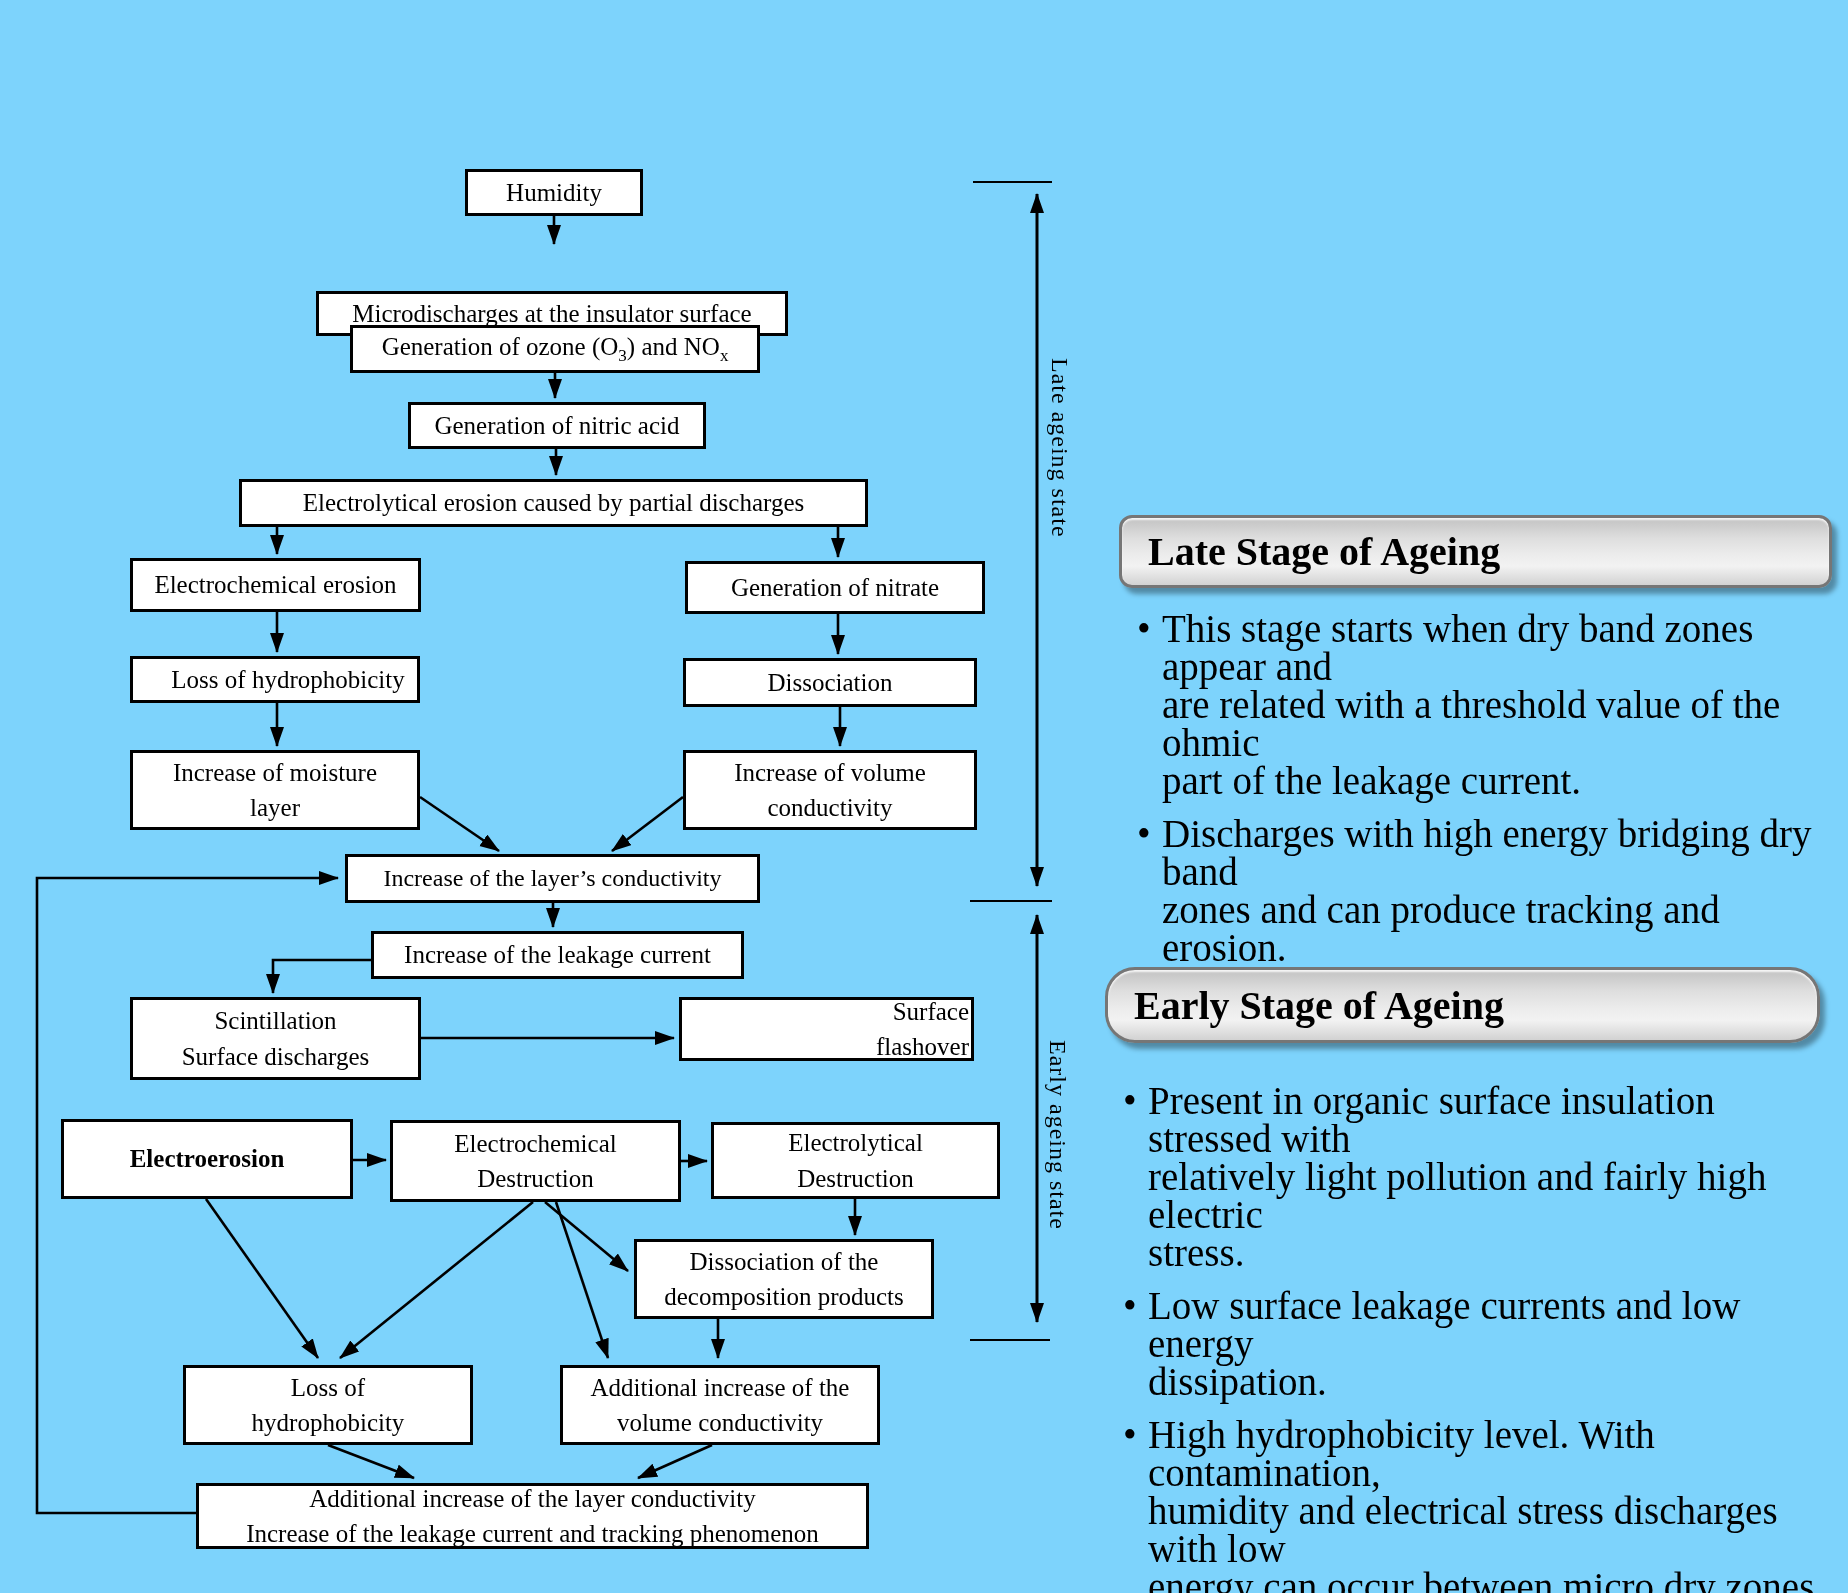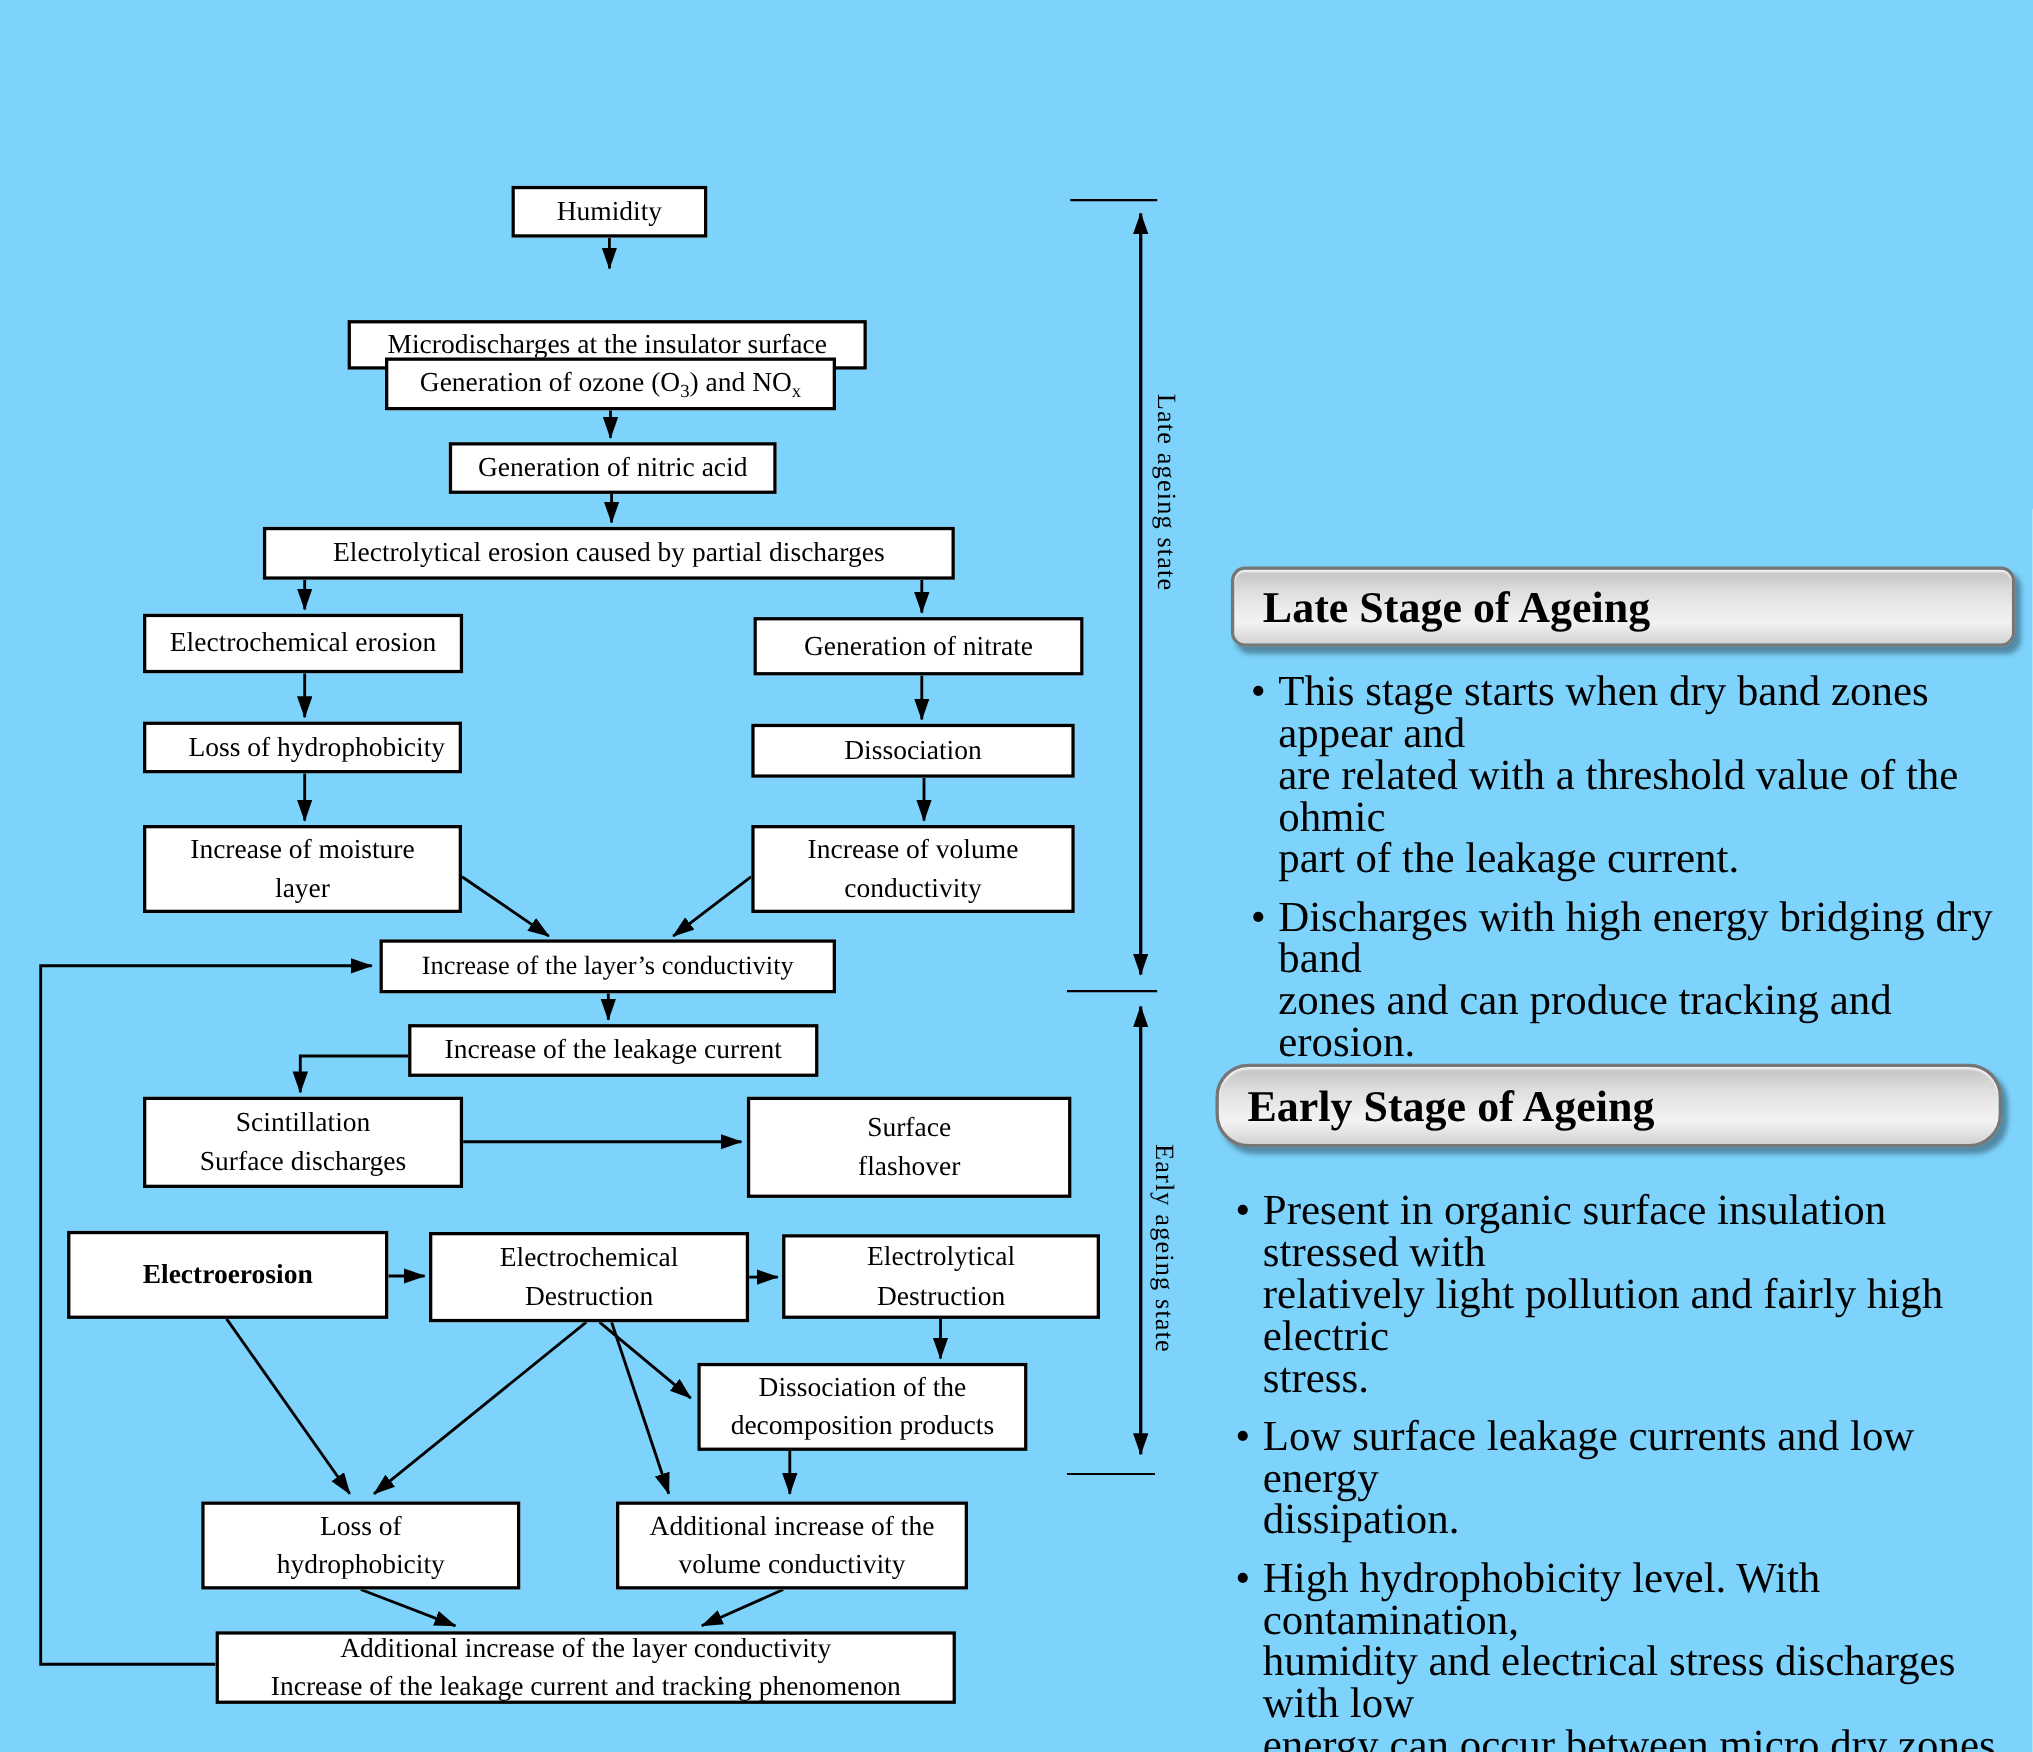--- a/index.html
+++ b/index.html
@@ -177,21 +177,21 @@
 
   <div class="node" style="left:371px;top:931px;width:373px;height:48px;">
     <span>Increase of the leakage current</span>
   </div>
 
   <div class="node" style="left:130px;top:997px;width:291px;height:83px;">
     <span>Scintillation</span>
     <span>Surface discharges</span>
   </div>
 
-  <div class="node" style="left:679px;top:997px;width:295px;height:92px;">
+  <div class="node" style="left:679px;top:997px;width:295px;height:64px;align-items:flex-end;">
     <span>Surface</span>
     <span>flashover</span>
   </div>
 
   <div class="node" style="left:61px;top:1119px;width:292px;height:80px;font-weight:bold;">
     <span>Electroerosion</span>
   </div>
 
   <div class="node" style="left:390px;top:1120px;width:291px;height:82px;">
     <span>Electrochemical</span>

